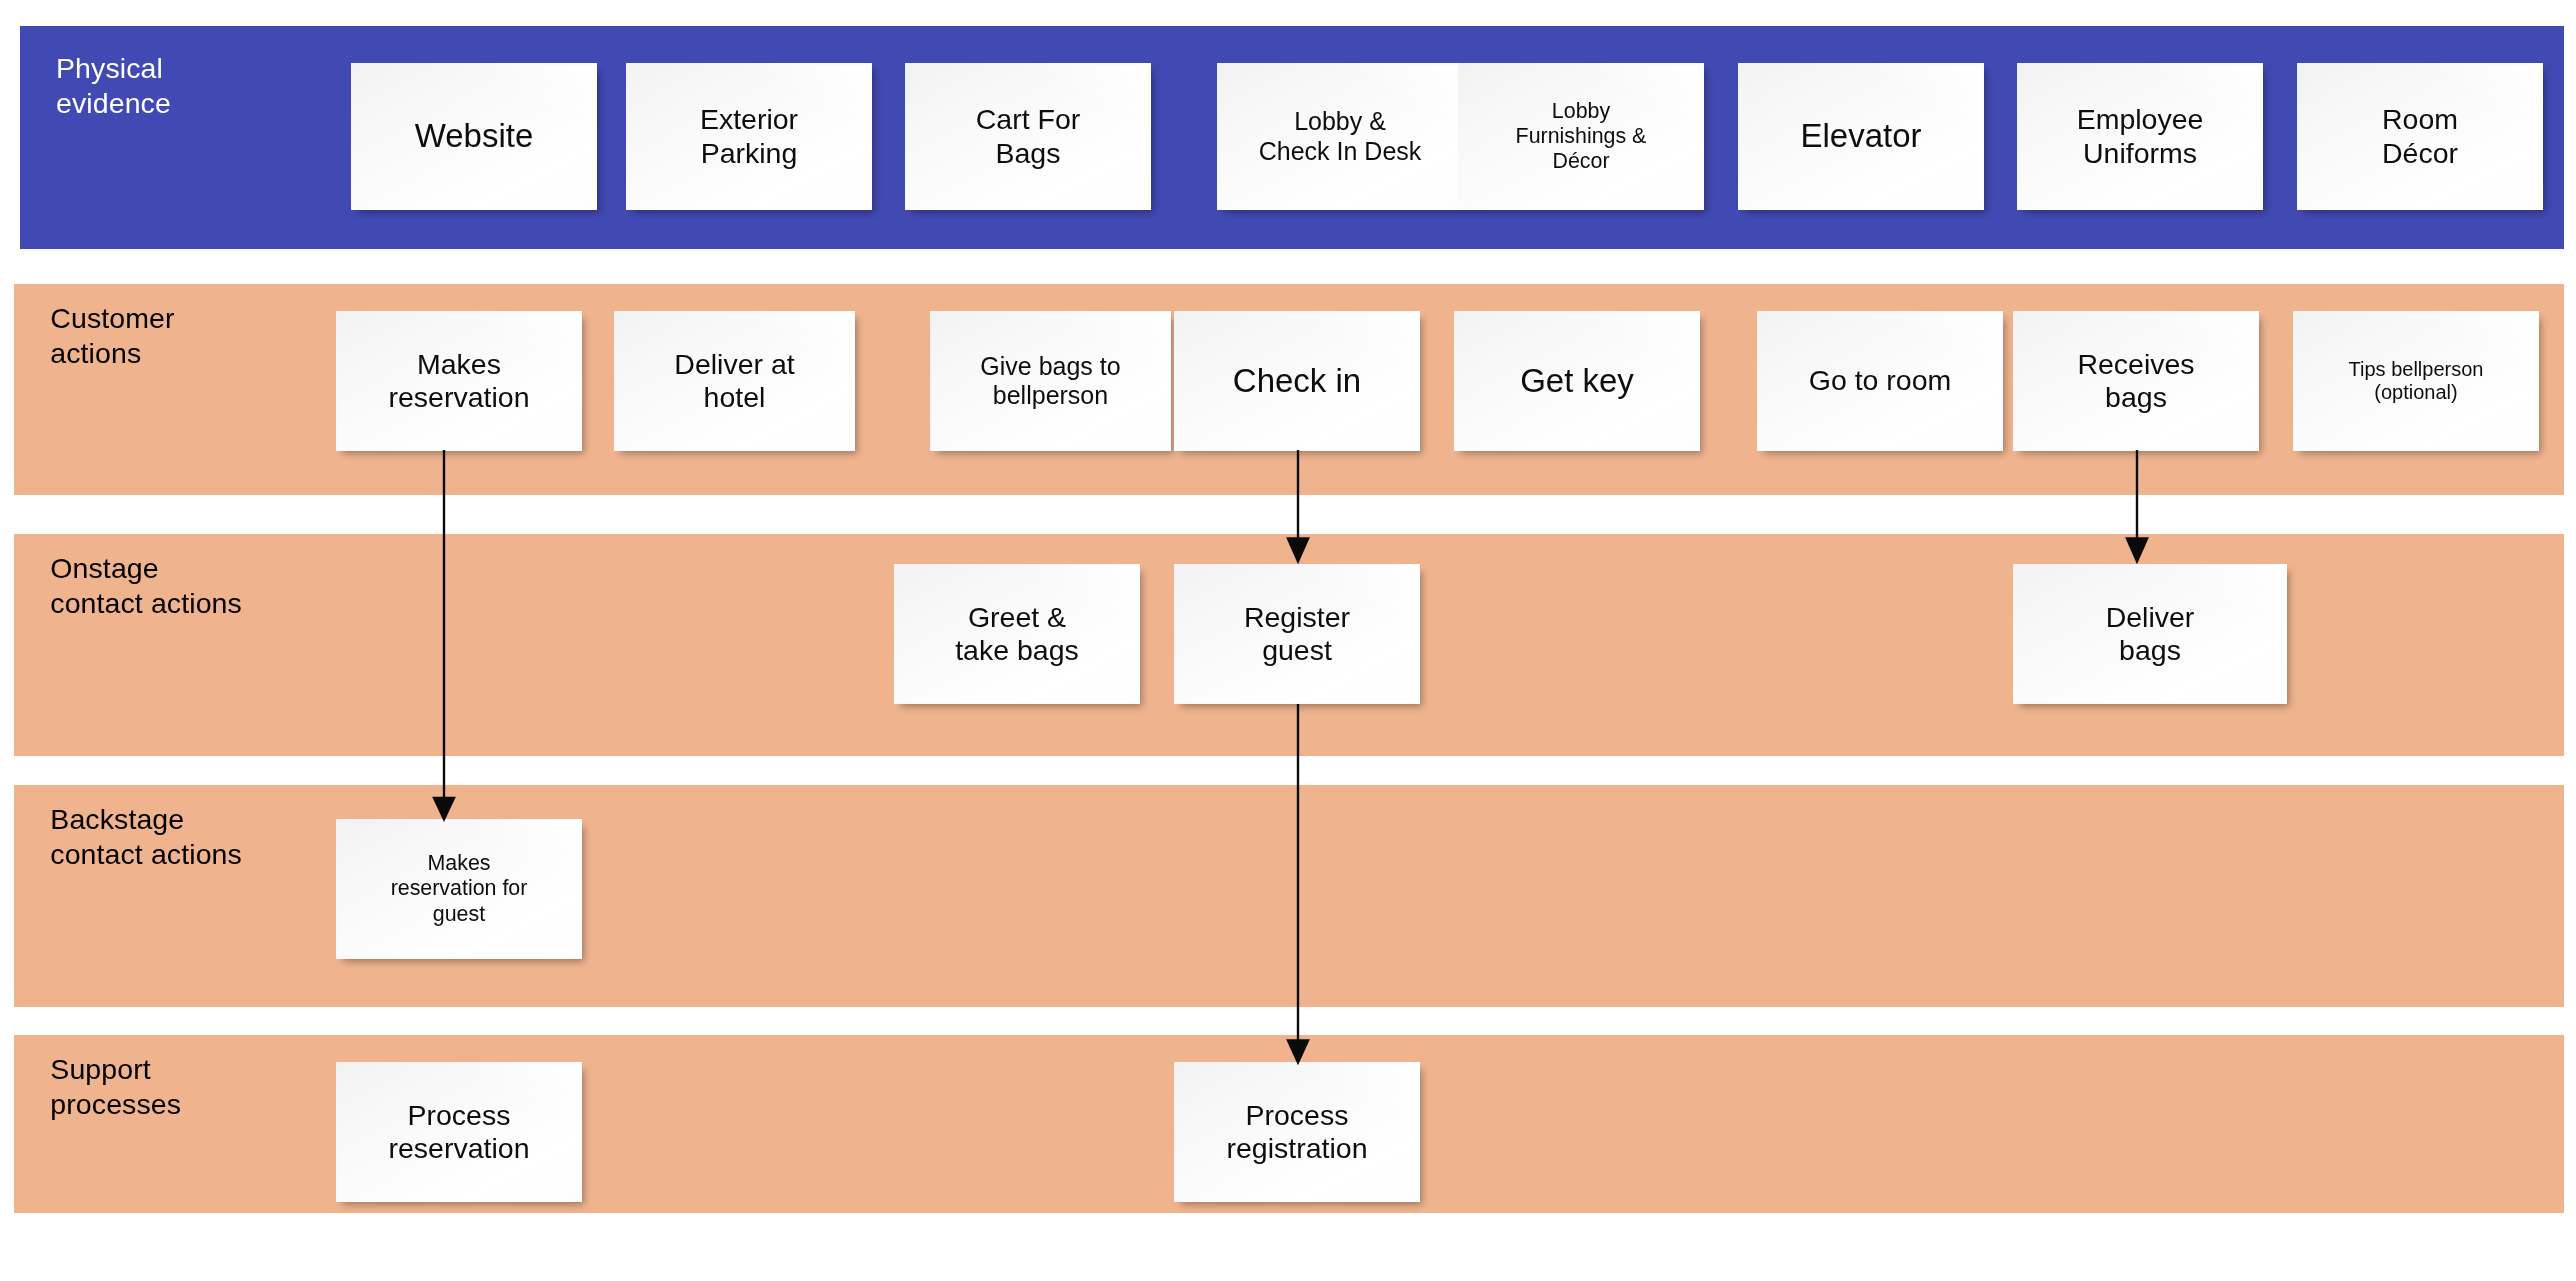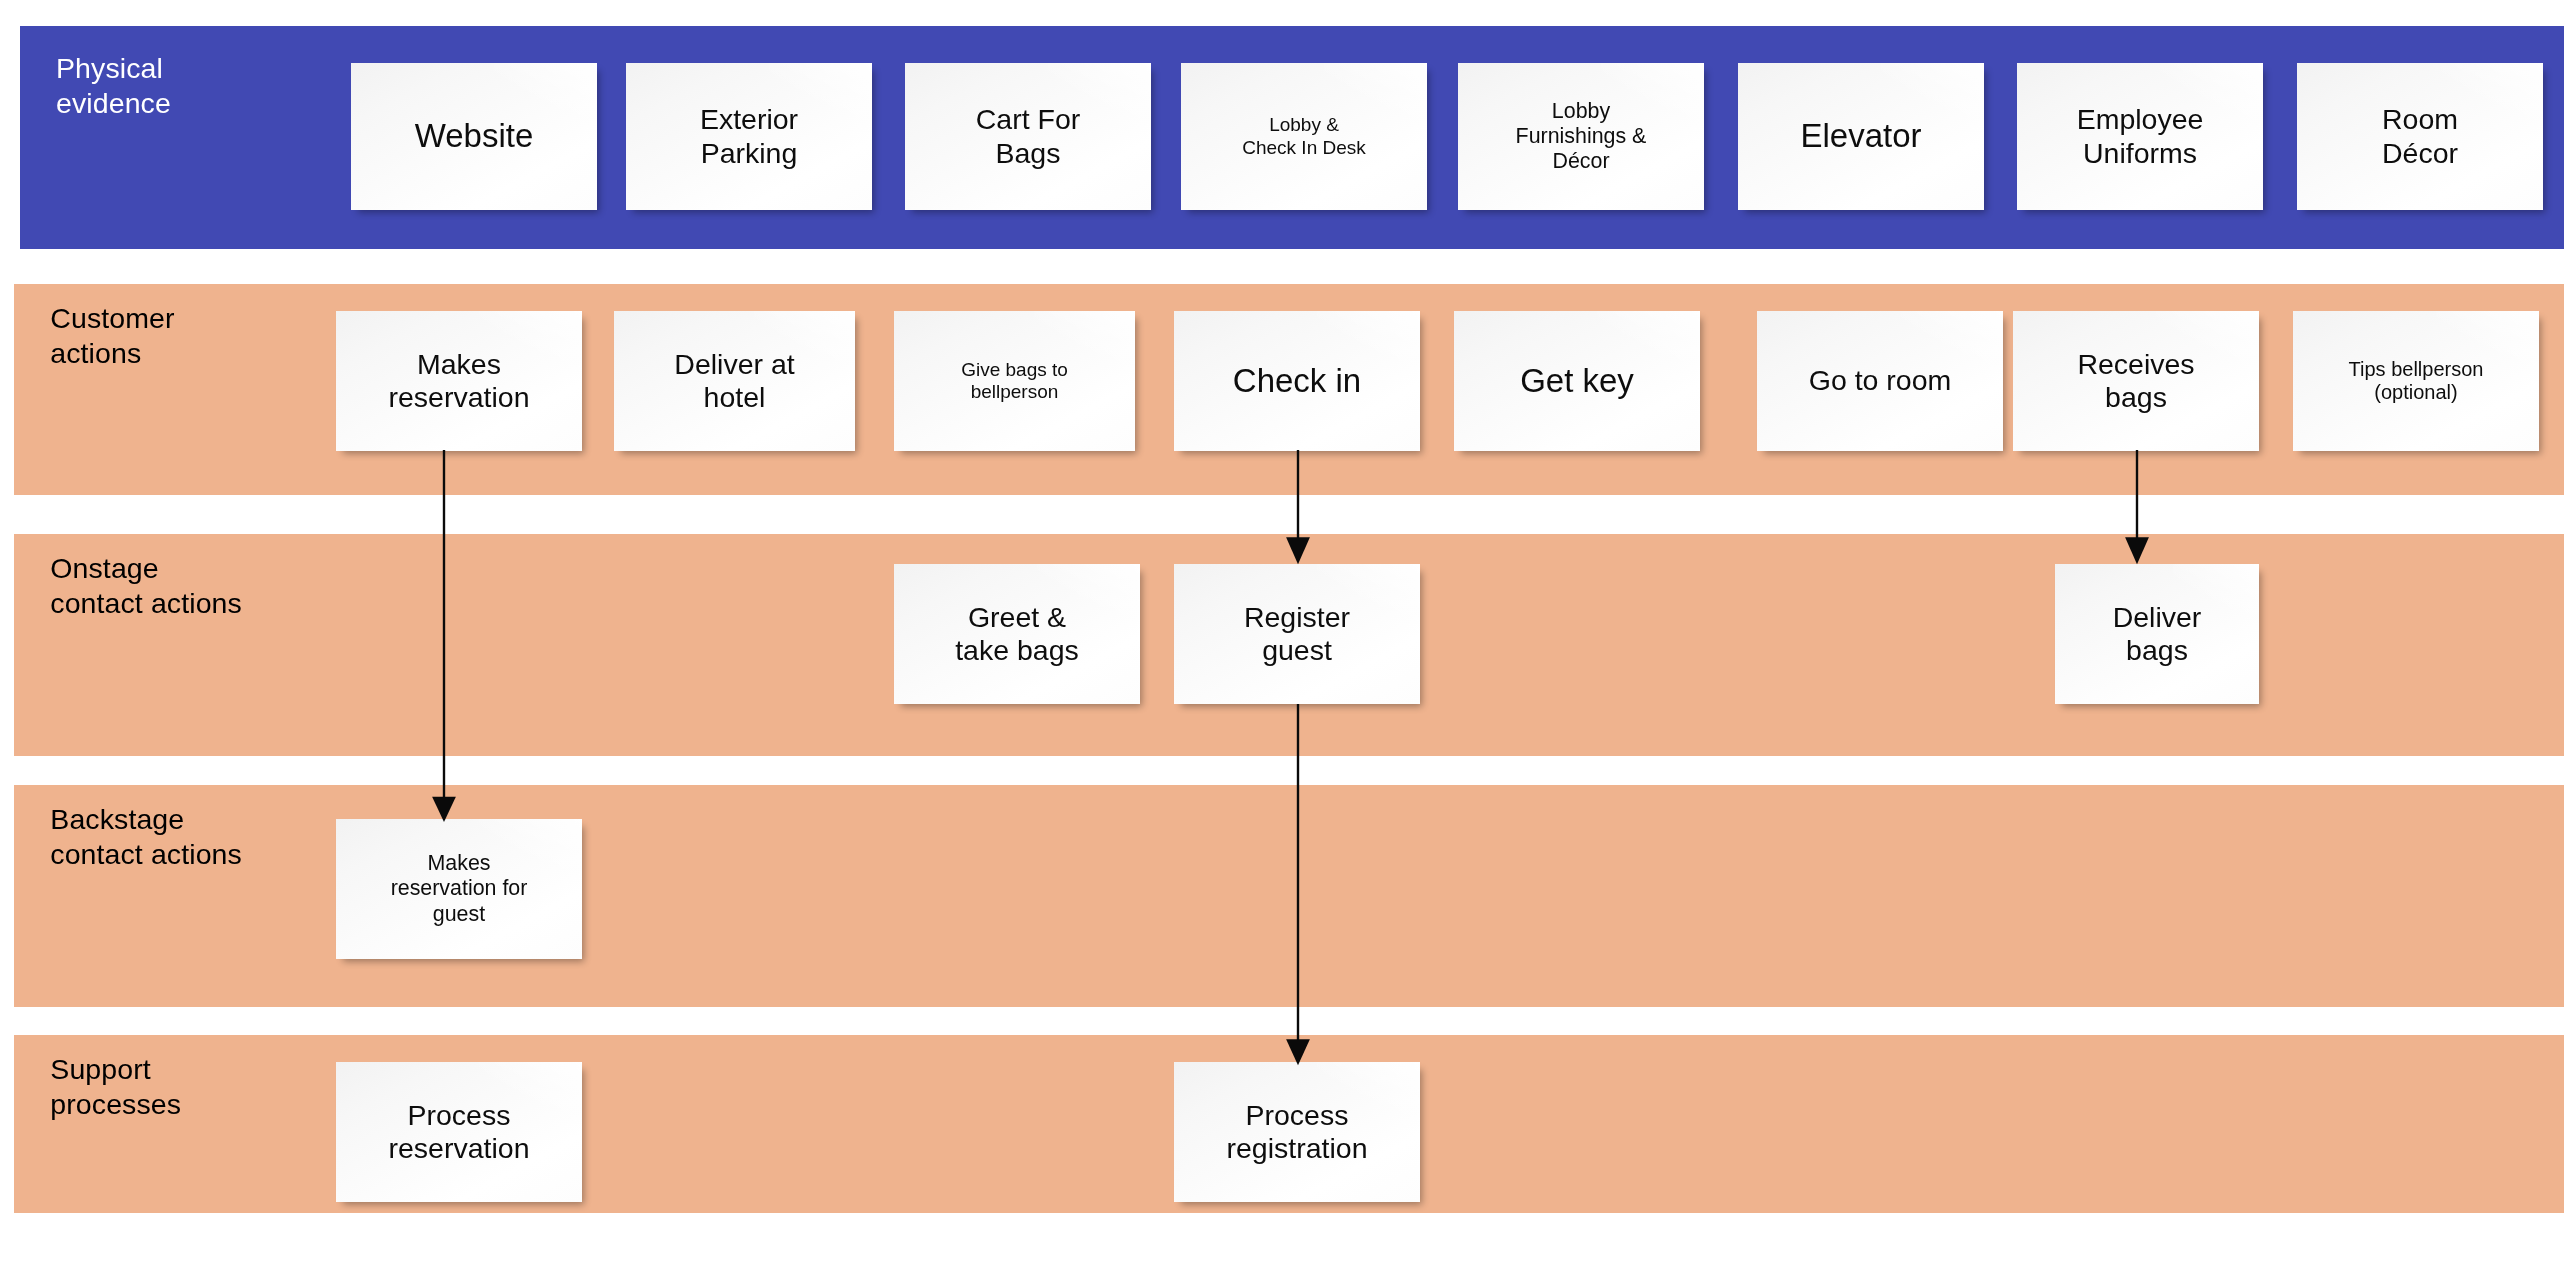--- a/index.html
+++ b/index.html
@@ -65,21 +65,21 @@
     top: 0; right: 0;
     width: 42%;
     height: 46%;
     background: linear-gradient(215deg, rgba(255,255,255,0.95) 0%, rgba(255,255,255,0) 62%);
     pointer-events: none;
   }
   .card span { position: relative; z-index: 1; display: block; }
 
   .fs-xl  { font-size: 33px; }
   .fs-lg  { font-size: 28.5px; }
-  .fs-md  { font-size: 19px; }
+  .fs-md  { font-size: 25px; margin-left: 36px; }
   .fs-sm  { font-size: 21.4px; }
   .fs-xs  { font-size: 20px; }
 
   
   .connector {
     position: absolute;
     overflow: visible;
     pointer-events: none;
   }
   .connector line { stroke: #0a0a0a; stroke-width: 3; }
@@ -168,21 +168,21 @@
   </div>
 
   <div class="card fs-lg" style="left:894px; top:564px; width:246px; height:140px;">
     <span>Greet &amp;
 take bags</span>
   </div>
   <div class="card fs-lg" style="left:1174px; top:564px; width:246px; height:140px;">
     <span>Register
 guest</span>
   </div>
-  <div class="card fs-lg" style="left:2013px; top:564px; width:204px; height:140px;margin-left:42px;">
+  <div class="card fs-lg" style="left:2013px; top:564px; width:274px; height:140px;">
     <span>Deliver
 bags</span>
   </div>
 
   <div class="band band-action" style="left:14.3px; top:785px; width:2550px; height:222px;">
     <div class="band-label on-orange">Backstage
 contact actions</div>
   </div>
 
   <div class="card fs-sm" style="left:336px; top:819px; width:246px; height:140px;">

